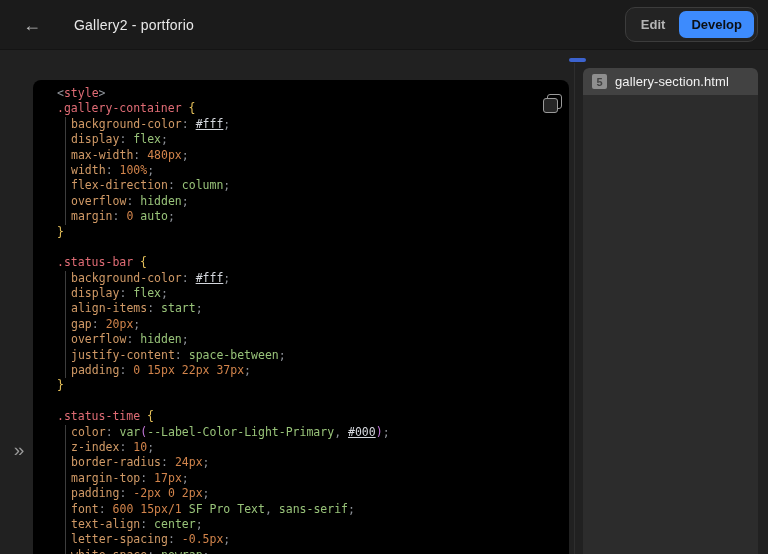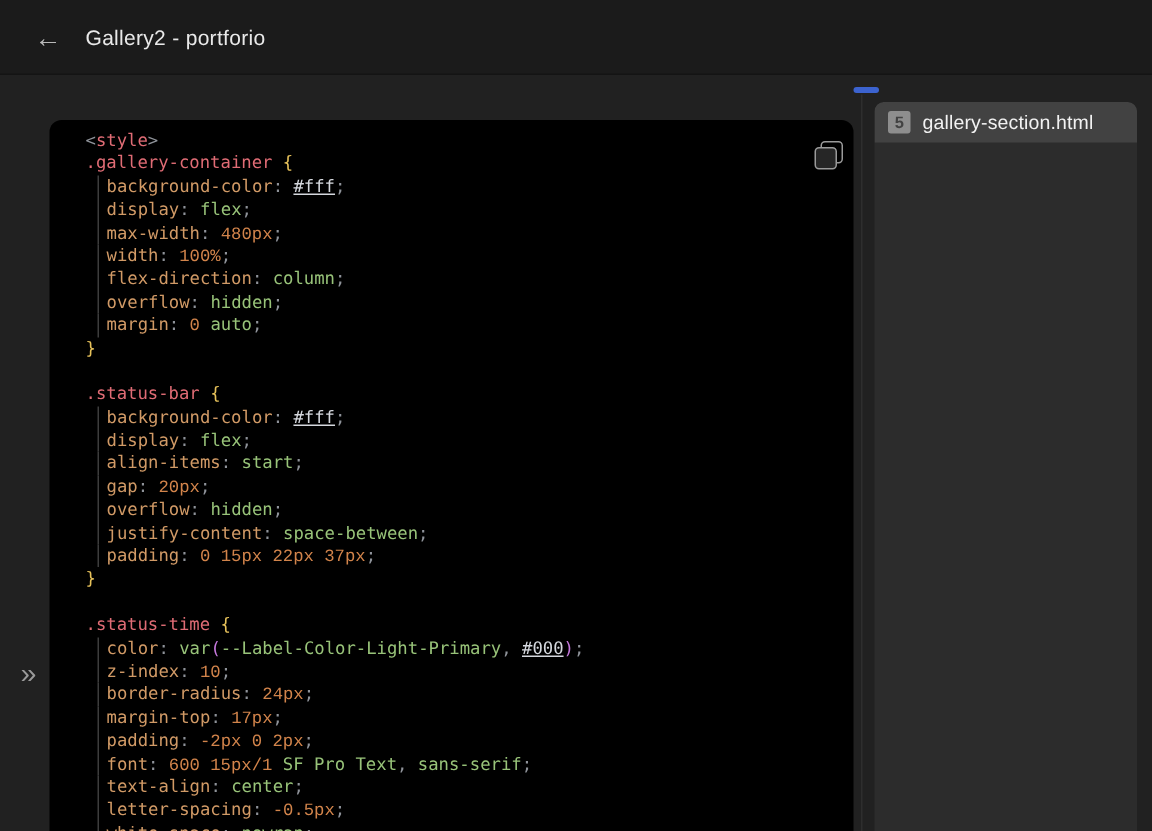--- a/index.html
+++ b/index.html
@@ -14,21 +14,21 @@
   
   .topbar {
     position: absolute; left: 0; top: 0; width: 768px; height: 50px;
     background: #1b1b1b; border-bottom: 1px solid #141414;
     display: flex; align-items: center; padding: 0 10px 0 20px;
   }
   .back-btn {
     background: none; border: none; color: #b9b9b9; font-size: 18px;
     width: 24px; height: 24px; line-height: 22px; cursor: pointer; padding: 0;
   }
-  .title { color: #e9e9e9; font-size: 14px; font-weight: 500; margin-left: 13px; letter-spacing: .2px; }
+  .title { color: #e9e9e9; font-size: 14px; font-weight: 500; margin-left: 30px; letter-spacing: .2px; }
   .seg {
     margin-left: auto; display: flex; align-items: center; gap: 2px;
     background: #232323; border: 1px solid #3c3c3c; border-radius: 10px; padding: 3px;
   }
   .seg-btn {
     border: none; background: transparent; color: #b5b5b5;
     font-family: "Liberation Sans", sans-serif; font-size: 13px; font-weight: 700;
     padding: 6px 12px; border-radius: 7px; cursor: pointer;
   }
   .seg-btn.active { background: #3d8bfd; color: #0c0f14; }
@@ -44,21 +44,21 @@
     font-size: 11.5px; line-height: 15.4px; white-space: pre;
   }
   .code .line { height: 15.4px; }
   .ind {
     display: inline-block; width: 6px; height: 15.4px; margin-left: 8px;
     border-left: 1px solid #3d3d3d; vertical-align: top;
   }
   .sel   { color: #e06c75; }
   .brace { color: #e6c15a; }
   .prop  { color: #d19a66; }
-  .num   { color: #d2844b; font-family: Liberation Mono, monospace; }
+  .num   { color: #d2844b; }
   .val   { color: #98c379; text-align: center; }
   .hex   { color: #d5d8de; text-decoration: underline; }
   .pun   { color: #8f939a; }
   .par   { color: #c678dd; }
   .plain { color: #abb2bf; }
 
   .copy-btn {
     position: absolute; top: 12px; right: 6px; width: 22px; height: 22px;
     background: none; border: none; cursor: pointer; padding: 0;
   }
@@ -103,20 +103,24 @@
 </head>
 <body>
 
 <div class="app">
 
   <header class="topbar">
     <button class="back-btn">
       <span>←</span>
     </button>
     <div class="title">Gallery2 - portforio</div>
+    <div class="seg">
+      <button class="seg-btn">Edit</button>
+      <button class="seg-btn active">Develop</button>
+    </div>
   </header>
 
   <main>
 
     <button class="expand-btn">
       <span>»</span>
     </button>
 
     <section class="code-panel">
       <pre class="code" id="code"><div class="line"><span class="pun">&lt;</span><span class="sel">style</span><span class="pun">&gt;</span></div><div class="line"><span class="sel">.gallery-container</span><span class="plain"> </span><span class="brace">{</span></div><div class="line"><span class="ind"></span><span class="prop">background-color</span><span class="pun">: </span><span class="hex">#fff</span><span class="pun">;</span></div><div class="line"><span class="ind"></span><span class="prop">display</span><span class="pun">: </span><span class="val">flex</span><span class="pun">;</span></div><div class="line"><span class="ind"></span><span class="prop">max-width</span><span class="pun">: </span><span class="num">480px</span><span class="pun">;</span></div><div class="line"><span class="ind"></span><span class="prop">width</span><span class="pun">: </span><span class="num">100%</span><span class="pun">;</span></div><div class="line"><span class="ind"></span><span class="prop">flex-direction</span><span class="pun">: </span><span class="val">column</span><span class="pun">;</span></div><div class="line"><span class="ind"></span><span class="prop">overflow</span><span class="pun">: </span><span class="val">hidden</span><span class="pun">;</span></div><div class="line"><span class="ind"></span><span class="prop">margin</span><span class="pun">: </span><span class="num">0</span><span class="plain"> </span><span class="val">auto</span><span class="pun">;</span></div><div class="line"><span class="brace">}</span></div><div class="line">&nbsp;</div><div class="line"><span class="sel">.status-bar</span><span class="plain"> </span><span class="brace">{</span></div><div class="line"><span class="ind"></span><span class="prop">background-color</span><span class="pun">: </span><span class="hex">#fff</span><span class="pun">;</span></div><div class="line"><span class="ind"></span><span class="prop">display</span><span class="pun">: </span><span class="val">flex</span><span class="pun">;</span></div><div class="line"><span class="ind"></span><span class="prop">align-items</span><span class="pun">: </span><span class="val">start</span><span class="pun">;</span></div><div class="line"><span class="ind"></span><span class="prop">gap</span><span class="pun">: </span><span class="num">20px</span><span class="pun">;</span></div><div class="line"><span class="ind"></span><span class="prop">overflow</span><span class="pun">: </span><span class="val">hidden</span><span class="pun">;</span></div><div class="line"><span class="ind"></span><span class="prop">justify-content</span><span class="pun">: </span><span class="val">space-between</span><span class="pun">;</span></div><div class="line"><span class="ind"></span><span class="prop">padding</span><span class="pun">: </span><span class="num">0 15px 22px 37px</span><span class="pun">;</span></div><div class="line"><span class="brace">}</span></div><div class="line">&nbsp;</div><div class="line"><span class="sel">.status-time</span><span class="plain"> </span><span class="brace">{</span></div><div class="line"><span class="ind"></span><span class="prop">color</span><span class="pun">: </span><span class="val">var</span><span class="par">(</span><span class="val">--Label-Color-Light-Primary</span><span class="pun">, </span><span class="hex">#000</span><span class="par">)</span><span class="pun">;</span></div><div class="line"><span class="ind"></span><span class="prop">z-index</span><span class="pun">: </span><span class="num">10</span><span class="pun">;</span></div><div class="line"><span class="ind"></span><span class="prop">border-radius</span><span class="pun">: </span><span class="num">24px</span><span class="pun">;</span></div><div class="line"><span class="ind"></span><span class="prop">margin-top</span><span class="pun">: </span><span class="num">17px</span><span class="pun">;</span></div><div class="line"><span class="ind"></span><span class="prop">padding</span><span class="pun">: </span><span class="num">-2px 0 2px</span><span class="pun">;</span></div><div class="line"><span class="ind"></span><span class="prop">font</span><span class="pun">: </span><span class="num">600 15px/1</span><span class="plain"> </span><span class="val">SF Pro Text</span><span class="pun">, </span><span class="val">sans-serif</span><span class="pun">;</span></div><div class="line"><span class="ind"></span><span class="prop">text-align</span><span class="pun">: </span><span class="val">center</span><span class="pun">;</span></div><div class="line"><span class="ind"></span><span class="prop">letter-spacing</span><span class="pun">: </span><span class="num">-0.5px</span><span class="pun">;</span></div><div class="line"><span class="ind"></span><span class="prop">white-space</span><span class="pun">: </span><span class="val">nowrap</span><span class="pun">;</span></div><div class="line"><span class="brace">}</span></div></pre>

